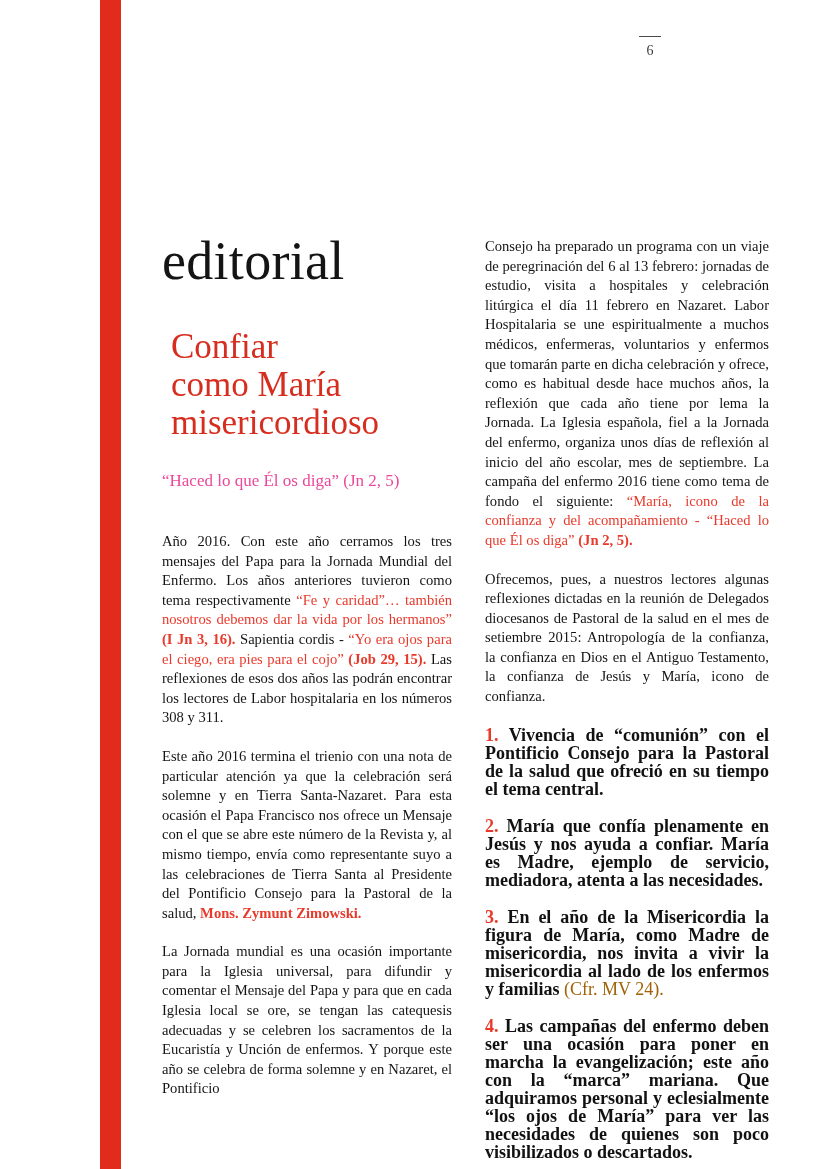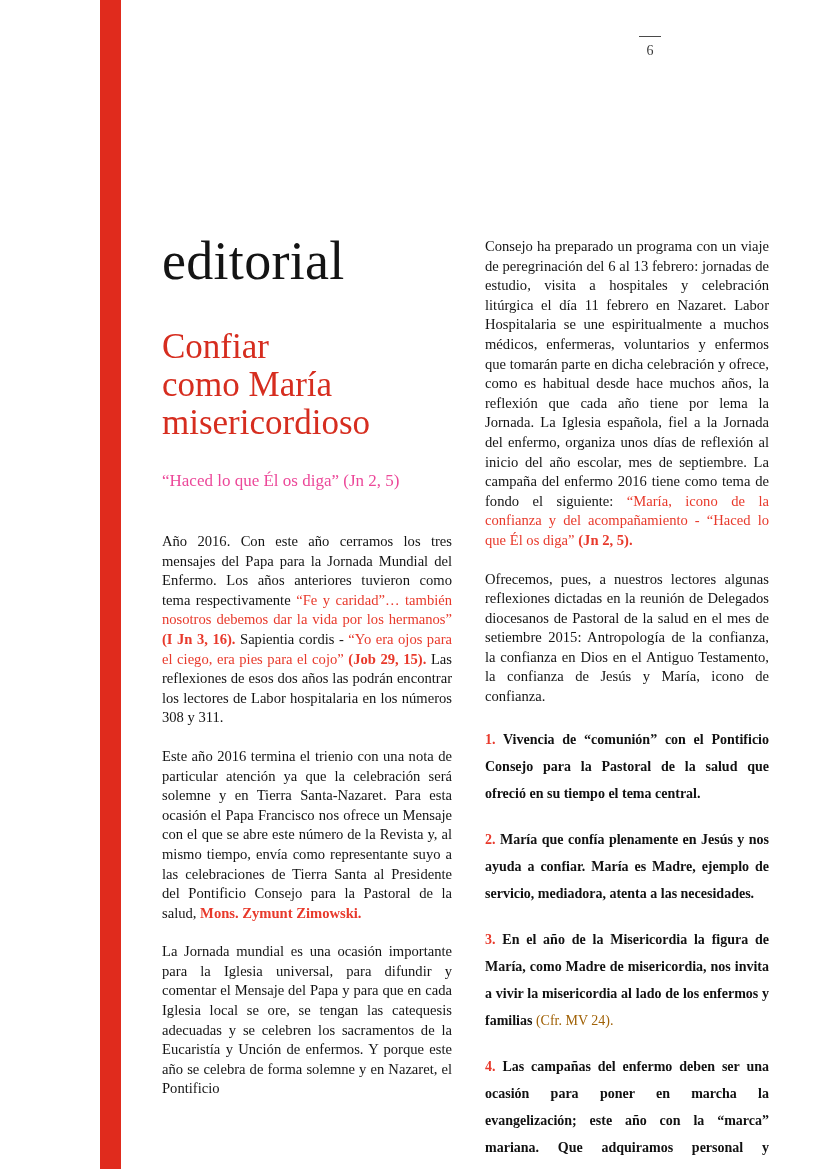--- a/index.html
+++ b/index.html
@@ -70,21 +70,21 @@
     font-weight: normal;
     margin: 0 0 38px 0;
     font-family: "Liberation Serif", "DejaVu Serif", serif;
   }
 
   .headline {
     font-size: 35px;
     line-height: 38px;
     color: #d62d1f;
     font-weight: normal;
-    margin: 0 0 28px 0;
+    margin: 0 0 28px 9px;
     font-family: "Liberation Serif", "DejaVu Serif", serif;
   }
   .headline .hl-line { display: block; }
 
   .subhead {
     font-size: 17px;
     line-height: 22px;
     color: #ec4899;
     margin: 0 0 40px 0;
     font-family: "Liberation Serif", "DejaVu Serif", serif;
@@ -100,22 +100,22 @@
     -webkit-hyphens: none;
     hyphens: none;
   }
   p.body:last-child { margin-bottom: 4px; }
 
   .rt { color: #e8392b; }
   .rt-b { color: #e8392b; font-weight: bold; }
 
   
   p.listitem {
-    font-size: 14px;
-    line-height: 27px;
+    font-size: 18px;
+    line-height: 18px;
     text-align: justify;
     font-weight: bold;
     margin: 0 0 19px 0;
     color: #111111;
   }
   p.listitem .num {
     color: #e8392b;
     font-weight: bold;
   }
   p.listitem .cite {

